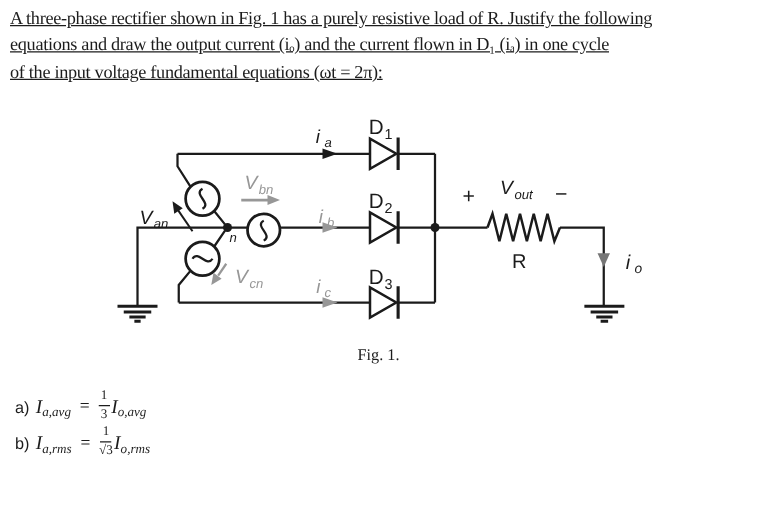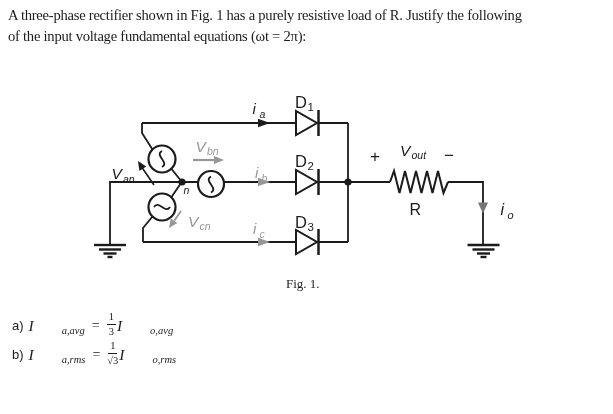--- a/index.html
+++ b/index.html
@@ -1,43 +1,44 @@
 <!DOCTYPE html>
 <html><head>
 <meta charset="utf-8">
 <style>
   html,body{margin:0;padding:0;background:#ffffff;}
   #page{position:relative;width:613px;height:414px;background:#ffffff;overflow:hidden;
         font-family:"Liberation Serif",serif;color:#1c1c1c;}
-  .hdr{position:absolute;left:8px;top:5px;width:604px;}
+  .hdr{position:absolute;left:8px;top:5px;width:604px;text-decoration:underline;}
   .hdr .line{white-space:nowrap;font-size:14.6px;line-height:21.4px;letter-spacing:-0.25px;}
   #circuit-svg{position:absolute;left:0;top:85px;}
   .figcap{position:absolute;left:286px;top:276px;font-size:13px;}
   .eqrow{position:absolute;display:flex;align-items:center;}
   .eq-prefix{font-family:"Liberation Sans",sans-serif;font-size:13px;margin-right:5px;}
   .mi{font-style:italic;font-size:15.5px;}
-  .msub{font-style:italic;font-size:10.5px;position:relative;top:4.5px;margin-right:2px;margin-left:28px;}
+  .msub{font-style:italic;font-size:10.5px;position:relative;top:4.5px;margin-right:2px;}
   .mrel{font-size:14px;margin:0 7px 0 5px;}
   .frac{display:inline-flex;flex-direction:column;align-items:center;line-height:1;
         font-size:10.5px;margin-right:1px;transform:translateY(-1px);}
   .frac .num{border-bottom:1.2px solid #1c1c1c;padding:0 2px 1.5px;}
   .frac .den{padding-top:1.5px;}
   .graphs{position:absolute;left:11px;top:380px;font-family:"Liberation Sans",sans-serif;
           font-size:18px;margin-top:44px;}
   .svgtxt{font-family:"Liberation Sans",sans-serif;fill:#1b1b1b;}
   .it{font-style:italic;}
   .gray{fill:#979797;}
 </style>
 </head>
 <body>
 
 <div id="page">
 
   <div class="hdr">
     <div class="line">A three-phase rectifier shown in Fig. 1 has a purely resistive load of R. Justify the following</div>
+    <div class="line">equations and draw the output current (iₒ) and the current flown in D₁ (iₐ) in one cycle</div>
     <div class="line">of the input voltage fundamental equations (ωt = 2π):</div>
   </div>
 
   <svg id="circuit-svg" width="613" height="192" viewBox="0 0 613 192">
 
     <g stroke="#1b1b1b" stroke-width="1.8" fill="none">
 
       <path d="M142,38 H296 M142,38 V48 L152.5,64.5 M319,38 H348"></path>
 
       <path d="M182,97 H200 M224,97 H296 M319,97 H348"></path>

